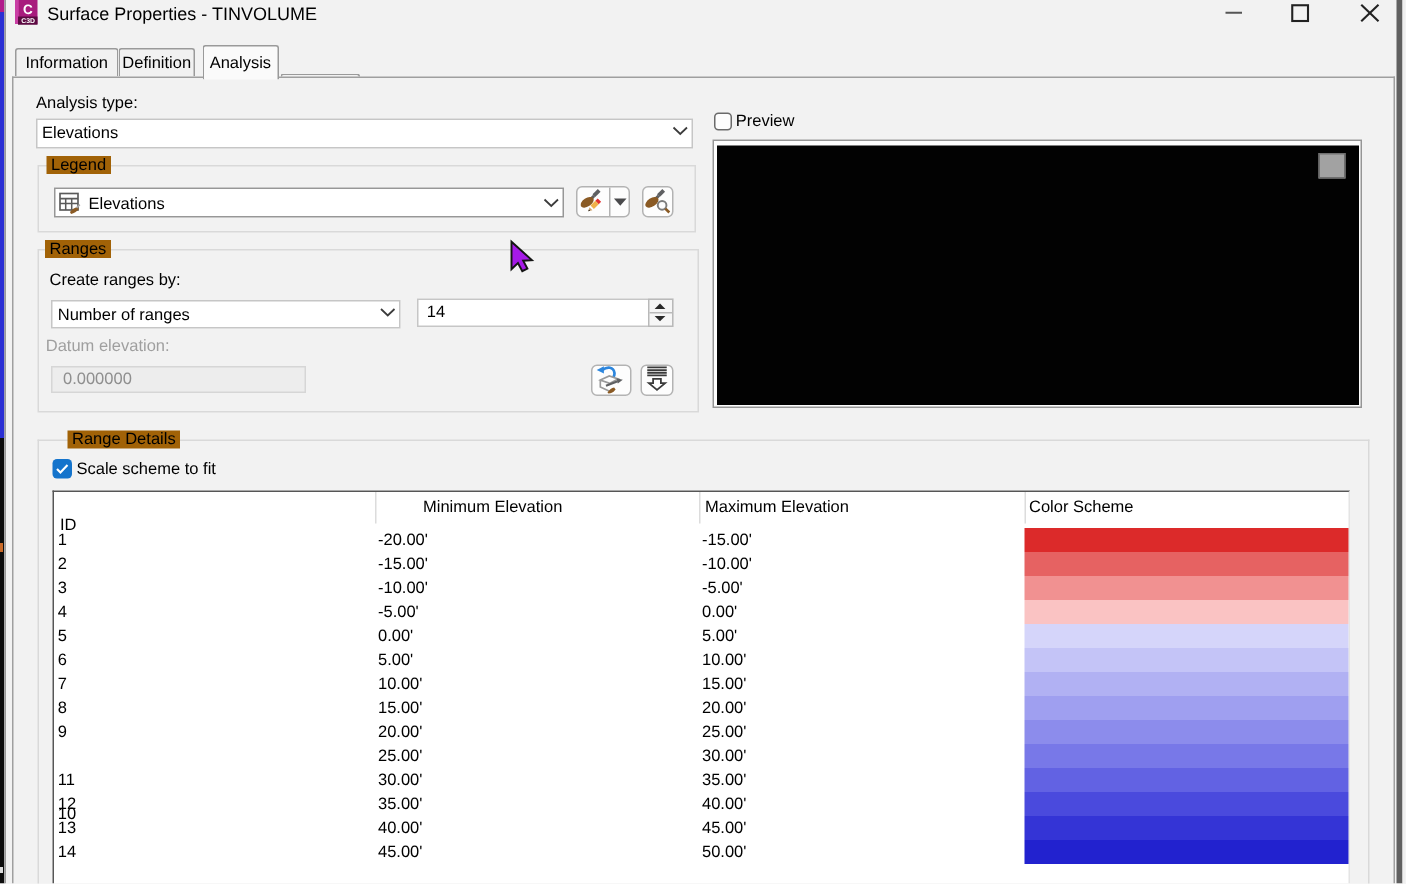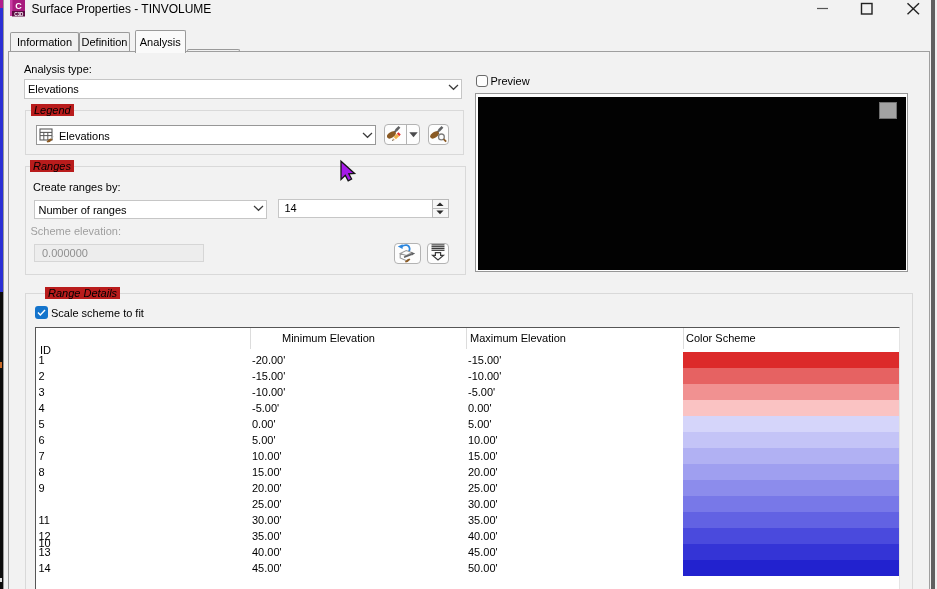--- a/index.html
+++ b/index.html
@@ -2,21 +2,21 @@
 <html><head>
 <meta charset="utf-8">
 <style>
   html,body{margin:0;padding:0;}
   #screen{position:relative;width:937px;height:589px;background:#f2f2f2;overflow:hidden;
           font-family:"Liberation Sans",sans-serif;font-size:11px;color:#000;}
   .abs{position:absolute;}
   .lbl{position:absolute;white-space:nowrap;}
   .combo{position:absolute;background:#fff;border:1px solid #c6c6c6;box-sizing:border-box;}
   .gbox{position:absolute;border:1px solid #d9d9d9;box-sizing:border-box;}
-  .gcap{position:absolute;background:#b91c1c;padding:0 3px;white-space:nowrap;font-style:italic;}
+  .gcap{position:absolute;background:#a16207;padding:0 3px;white-space:nowrap;}
   .btn{position:absolute;background:#fdfdfd;border:1px solid #b3b3b3;border-radius:4px;box-sizing:border-box;}
   .tab{position:absolute;background:#f1f1f1;border:1px solid #9a9a9a;border-bottom:none;border-radius:2px 2px 0 0;box-sizing:border-box;text-align:center;}
   .cell{position:absolute;white-space:nowrap;line-height:16px;}
 </style>
 </head>
 <body>
 <div id="screen">
 
   <div class="abs" style="left:0;top:0;width:3px;height:589px;background:#0d0d0d;"></div>
   <div class="abs" style="left:0;top:0;width:3px;height:8px;background:#b21b8b;"></div>
@@ -108,21 +108,21 @@
     <polyline points="1,1 5.5,5.3 10,1" fill="none" stroke="#3c3c3c" stroke-width="1.2"></polyline>
   </svg>
   <div class="combo" style="left:278px;top:199px;width:170.5px;height:18.5px;"></div>
   <div class="lbl" style="left:284.5px;top:202px;">14</div>
   <div class="abs" style="left:431.5px;top:199px;width:17px;height:18.5px;background:#f6f6f6;border:1px solid #b9b9b9;box-sizing:border-box;"></div>
   <div class="abs" style="left:432.5px;top:208px;width:15px;height:1px;background:#b9b9b9;"></div>
   <svg class="abs" style="left:433px;top:199px;" width="14" height="19" viewBox="0 0 14 19">
     <polygon points="7,3.4 10.6,7 3.4,7" fill="#2a2a2a"></polygon>
     <polygon points="7,15.2 10.6,11.6 3.4,11.6" fill="#2a2a2a"></polygon>
   </svg>
-  <div class="lbl" style="left:30.5px;top:225px;color:#9f9f9f;">Scheme elevation:</div>
+  <div class="lbl" style="left:30.5px;top:225px;color:#9f9f9f;">Datum elevation:</div>
   <div class="abs" style="left:33.5px;top:244px;width:170.5px;height:17.5px;background:#ededed;border:1px solid #d6d6d6;box-sizing:border-box;"></div>
   <div class="lbl" style="left:42px;top:247px;color:#8f8f8f;">0.000000</div>
   <div class="btn" style="left:394px;top:243px;width:26.5px;height:20.5px;"></div>
   <svg class="abs" style="left:396.5px;top:243.5px;" width="21" height="20" viewBox="0 0 21 20">
     <path d="M4.6,2.6 C8,0.2 12,0.6 12.6,4.4 C12.8,5.6 12.5,6.6 11.8,7.6" fill="none" stroke="#2d86dd" stroke-width="1.8"></path>
     <polygon points="0.8,2.6 5.6,0.2 5.6,5 " fill="#2d86dd"></polygon>
     <path d="M3.2,9.4 L9.2,6.6 L15,8.6 L9.4,11.6 Z M3.2,9.4 L3.2,14 L9,16.6" fill="none" stroke="#9a9a9a" stroke-width="1.1"></path>
     <line x1="7" y1="13.2" x2="14.8" y2="10.2" stroke="#5f6062" stroke-width="1.5"></line>
     <polygon points="18.2,9.2 14,8.2 14.9,11.6" fill="#5f6062"></polygon>
     <path d="M8,17.6 Q10,14.8 12.4,14.4 L13.4,15.6 Q11.4,18.2 8.6,18.4 Z" fill="#8a5a24"></path>

